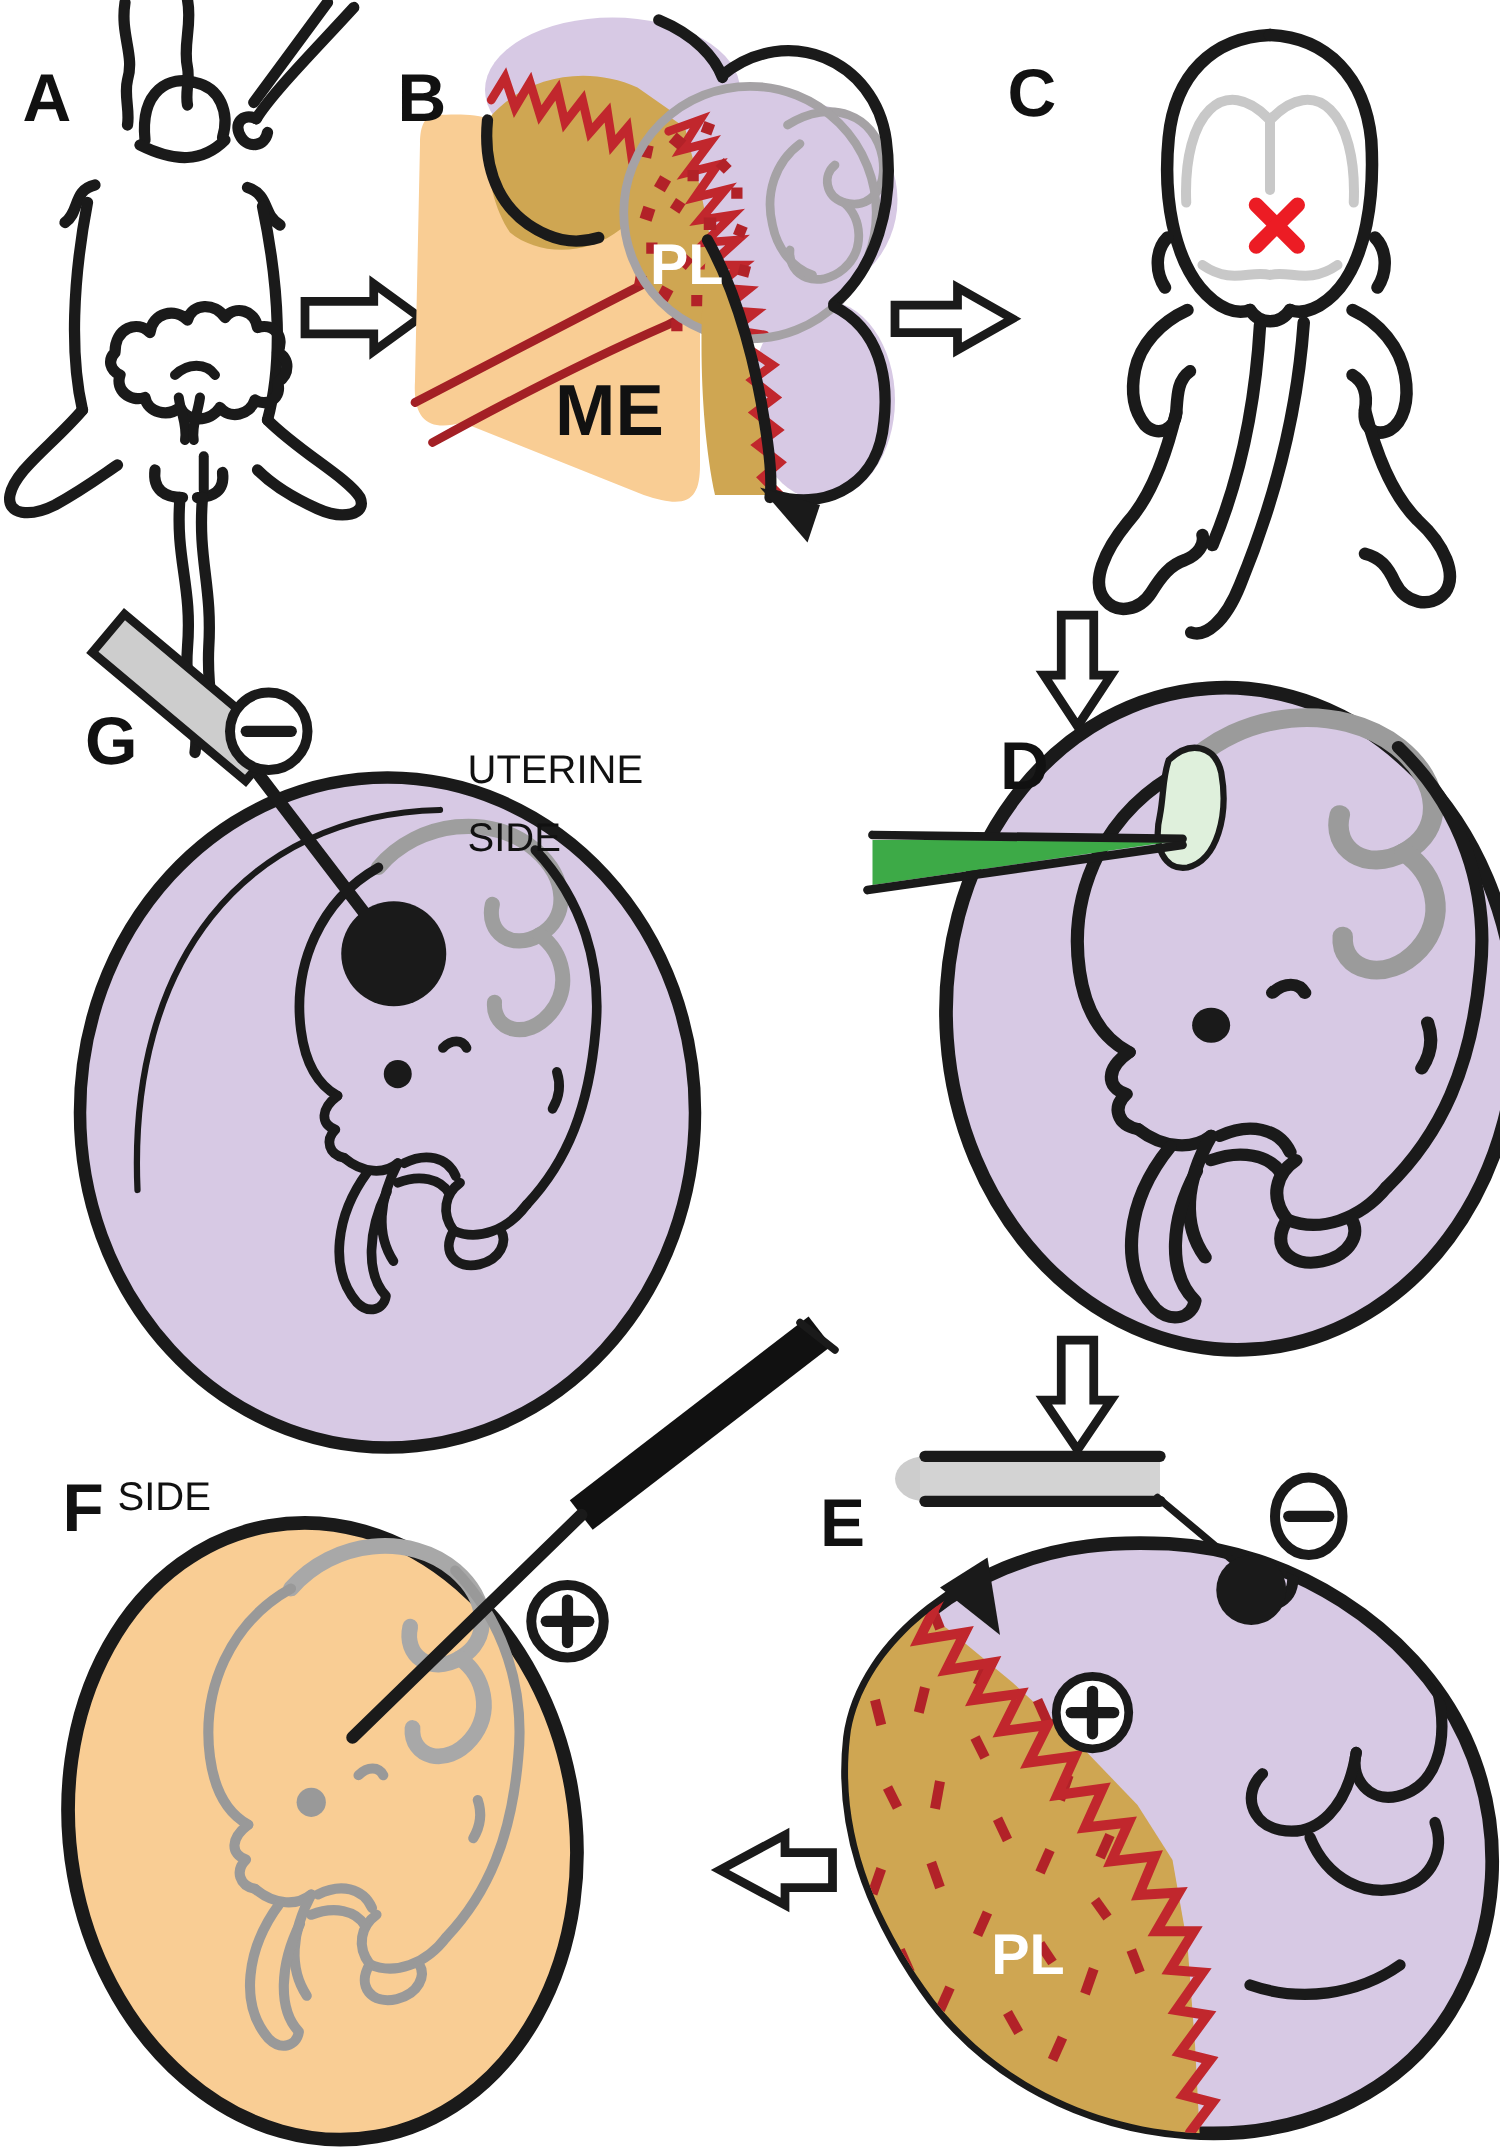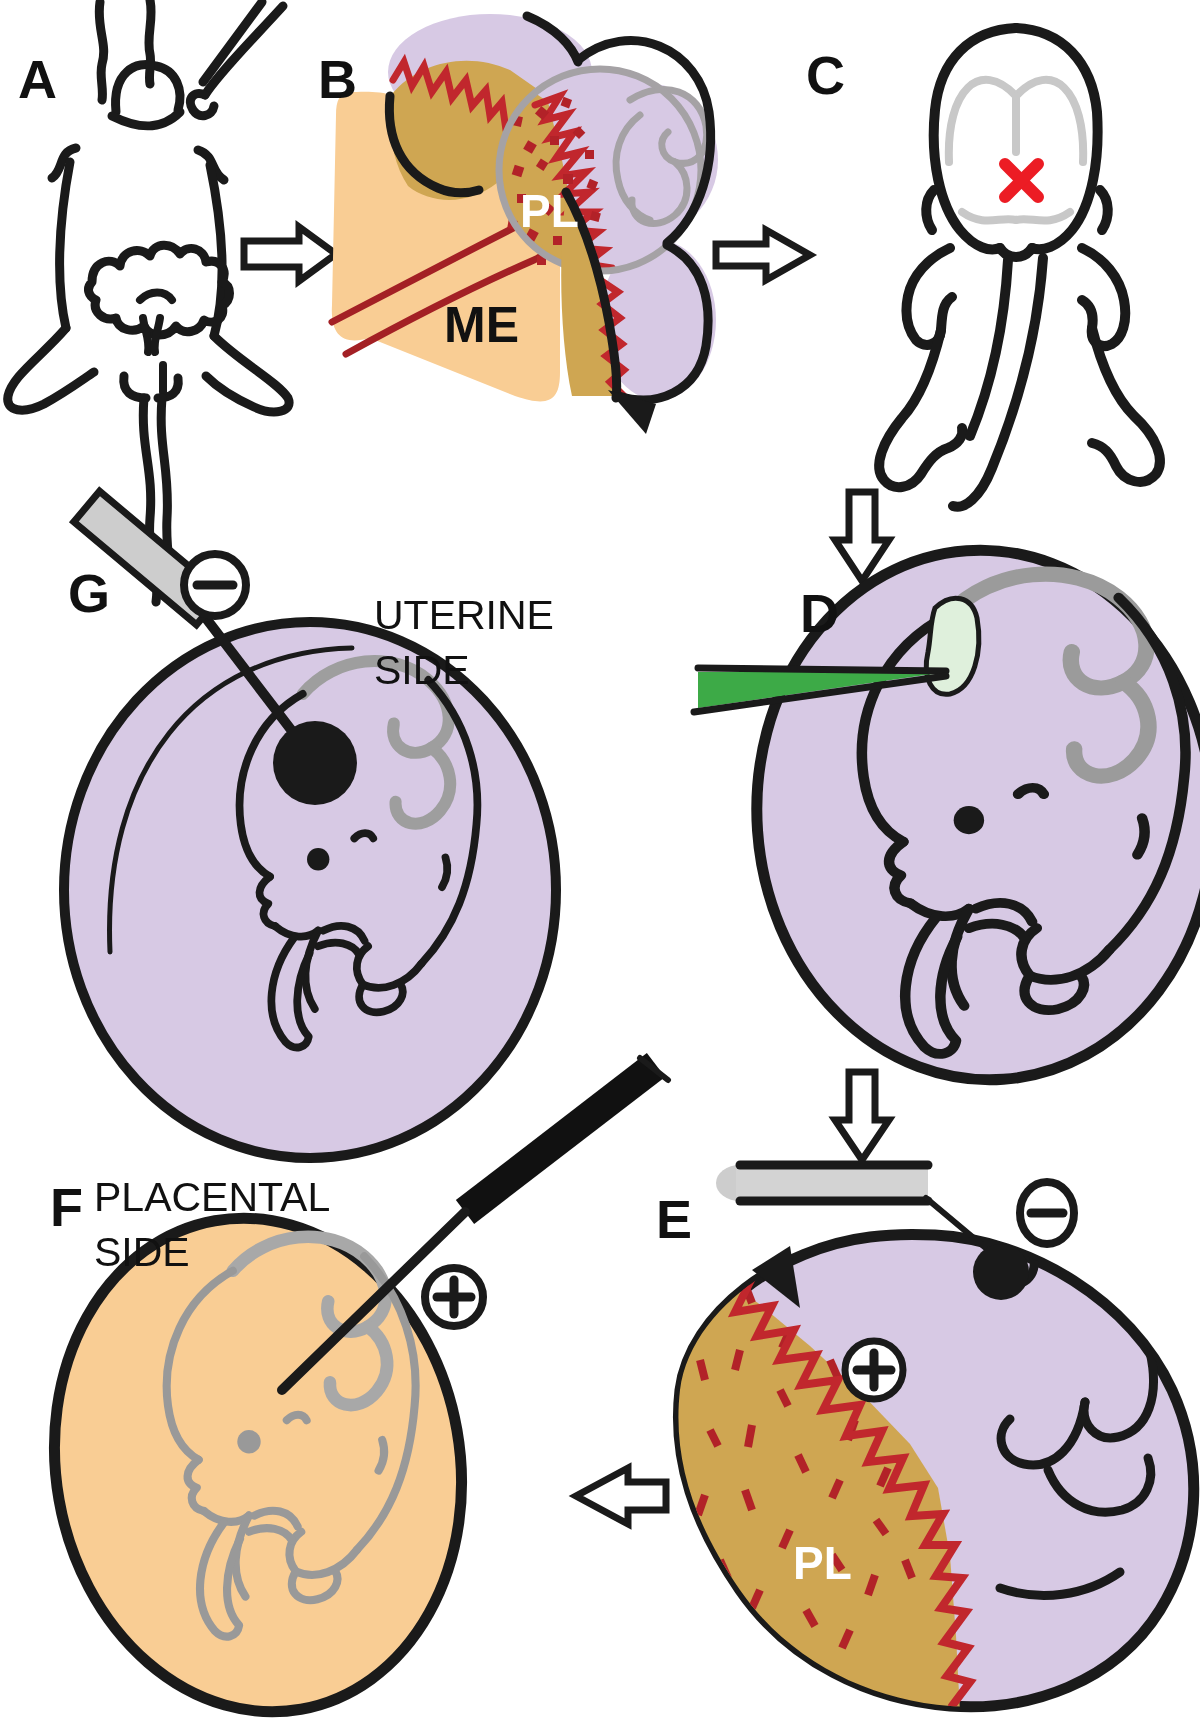--- a/index.html
+++ b/index.html
@@ -1,20 +1,20 @@
 <!DOCTYPE html>
 <html style="--sac: #d7c9e4; --placenta: #cfa652; --mesometrium: #f9cd94; --vessel: #a32025; --zigzag: #c1272d; --speckle: #b22228; --pipette_green: #3daa47; --fluid_green: #dff0dc; --embryo_gray: #9b9b9b; --light_gray: #c8c8c8; --electrode_gray: #cdcdcd; --paddle_gray: #d3d3d3; --black: #1a1a1a; --x_red: #ec1c24;"><head>
 <meta charset="utf-8">
 <style>
   html,body{margin:0;padding:0;background:#fff;}
   #stage{position:relative;width:1200px;height:1719px;background:#fff;overflow:hidden;
          font-family:"Liberation Sans", sans-serif;}
   svg{position:absolute;left:0;top:0;}
   .lbl{position:absolute;font-weight:bold;color:#111;font-size:54px;line-height:1;}
-  .cap{position:absolute;color:#111;font-size:41px;line-height:55px;letter-spacing:0px;white-space:nowrap;}
+  .cap{position:absolute;color:#111;font-size:32px;line-height:55px;letter-spacing:0px;white-space:nowrap;}
   .tag{position:absolute;font-weight:bold;line-height:1;}
   .tag.white{color:#fff;text-align:center;}
   .tag.black{color:#111;}
   
   .sB{stroke:var(--black);fill:none;stroke-linecap:round;stroke-linejoin:round;}
   .sLG{stroke:var(--light_gray);fill:none;stroke-linecap:round;stroke-linejoin:round;}
   .sR{stroke:var(--vessel);fill:none;stroke-linecap:round;}
   .zz{stroke:var(--zigzag);fill:none;stroke-linejoin:miter;stroke-linecap:round;}
   .fLav{fill:var(--sac);}
   .fTan{fill:var(--placenta);}
@@ -278,26 +278,25 @@
 
   <div class="lbl" style="left:18px;top:52px">A</div>
   <div class="lbl" style="left:318px;top:52px">B</div>
   <div class="lbl" style="left:806px;top:48px">C</div>
   <div class="lbl" style="left:800px;top:586px">D</div>
   <div class="lbl" style="left:656px;top:1192px">E</div>
   <div class="lbl" style="left:50px;top:1180px">F</div>
   <div class="lbl" style="left:68px;top:566px">G</div>
 
   <div class="tag white" style="left:520px;top:188px;font-size:46px">PL</div>
-  <div class="tag black" style="left:444px;top:300px;font-size:50px">ME</div>
+  <div class="tag black" style="left:444px;top:300px;font-size:58px">ME</div>
   <div class="tag white" style="left:793px;top:1540px;font-size:46px">PL</div>
 
   <div class="cap" style="left:374px;top:588px">
     <div>UTERINE</div>
     <div>SIDE</div>
   </div>
   <div class="cap" style="left:610px;top:1314px">
   </div>
   <div class="cap" style="left:94px;top:1170px">
-    <div>PLACENTAL</div>
     <div>SIDE</div>
   </div>
 </div>
 
 </body></html>

